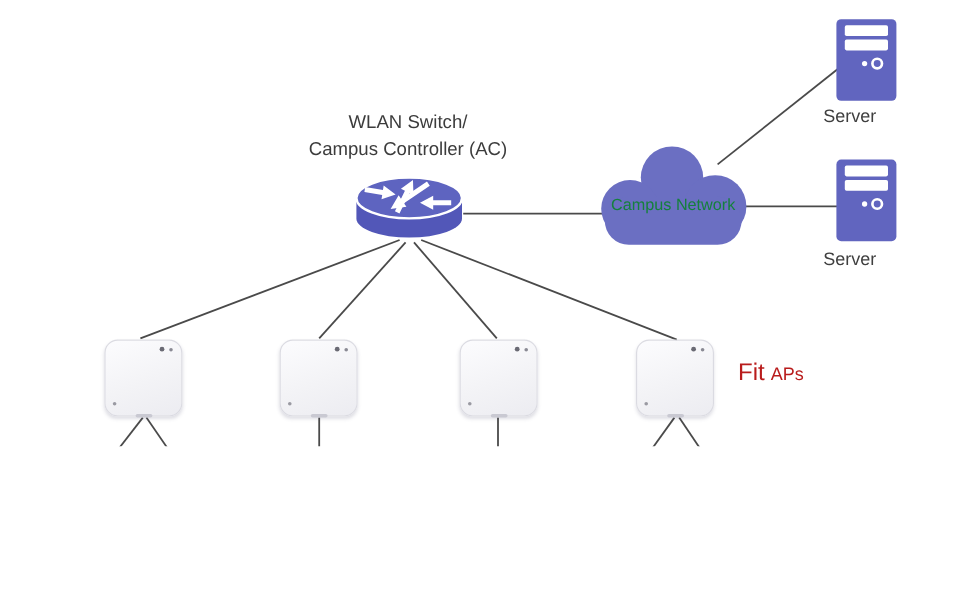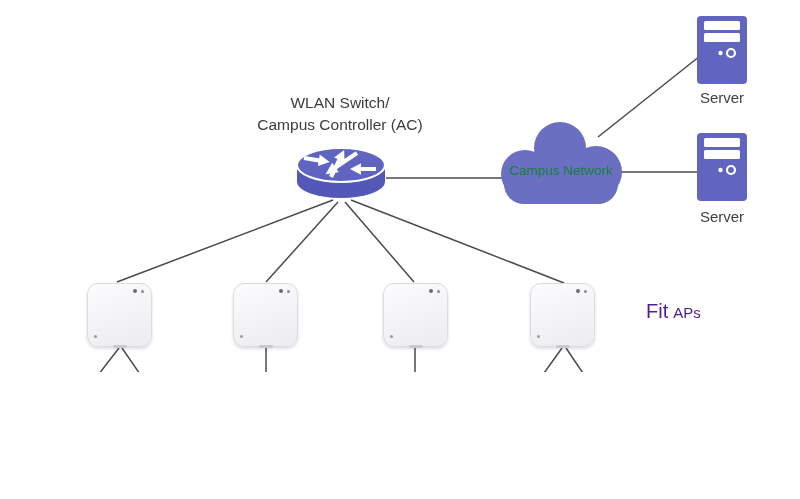--- a/index.html
+++ b/index.html
@@ -16,39 +16,39 @@
   .ac-icon { position:absolute; left:295px; top:146px; width:92px; height:56px; }
 
   .cloud { position:absolute; left:498px; top:118px; width:126px; height:88px; }
   .cloud-svg { position:absolute; left:0; top:0; }
   .cloud-label { position:absolute; left:0; top:43px; width:126px; text-align:center;
                  color:#15803d; font-size:13.5px; line-height:19px; }
 
   .server-icon { position:absolute; width:52px; height:70px; }
   .server-1 { left:696px; top:15px; }
   .server-2 { left:696px; top:132px; }
-  .server-label { position:absolute; width:72px; text-align:center;
+  .server-label { position:absolute; width:72px; text-align:left;
                   font-size:15px; color:#3f3f3f; }
   .server-label-1 { left:686px; top:89px; }
   .server-label-2 { left:686px; top:208px; }
 
   .ap { position:absolute; top:283px; width:65px; height:64px; border-radius:11px;
         background:linear-gradient(160deg,#fcfcfe 0%,#f3f3f6 55%,#ececf1 100%);
         border:1px solid #dbdbe2; box-shadow:0 2px 3px rgba(80,80,110,.18); }
   .ap-1 { left:87px; } .ap-2 { left:233px; } .ap-3 { left:383px; } .ap-4 { left:530px; }
   .ap .dot-a { position:absolute; right:14px; top:5px; width:4px; height:4px;
                border-radius:50%; background:#6a6a74; }
   .ap .dot-b { position:absolute; right:7px; top:6px; width:3px; height:3px;
                border-radius:50%; background:#8a8a94; }
   .ap .dot-c { position:absolute; left:6px; bottom:8px; width:3px; height:3px;
                border-radius:50%; background:#9a9aa2; }
   .ap .mount { position:absolute; left:50%; transform:translateX(-50%); bottom:-2px;
                width:14px; height:3px; border-radius:2px; background:#c9c9d2; }
 
-  .fit-aps-label { left:646px; top:300px; color:#4c1d95; font-size:20px; white-space:nowrap; }
+  .fit-aps-label { left:615px; top:300px; color:#b91c1c; font-size:20px; white-space:nowrap; }
   .fit-aps-label .sub { font-size:15px; margin-left:5px; }
 
   .laptop { position:absolute; top:419px; width:66px; height:46px; }
   .laptop-1 { left:31px; }  .laptop-2 { left:136px; } .laptop-3 { left:234px; }
   .laptop-4 { left:382px; } .laptop-5 { left:477px; } .laptop-6 { left:582px; }
 </style>
 </head>
 <body>
 
 <div class="canvas">

